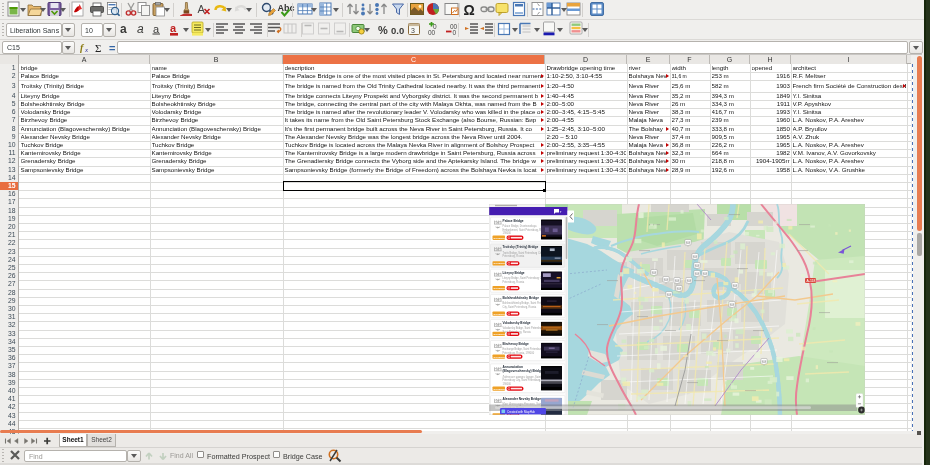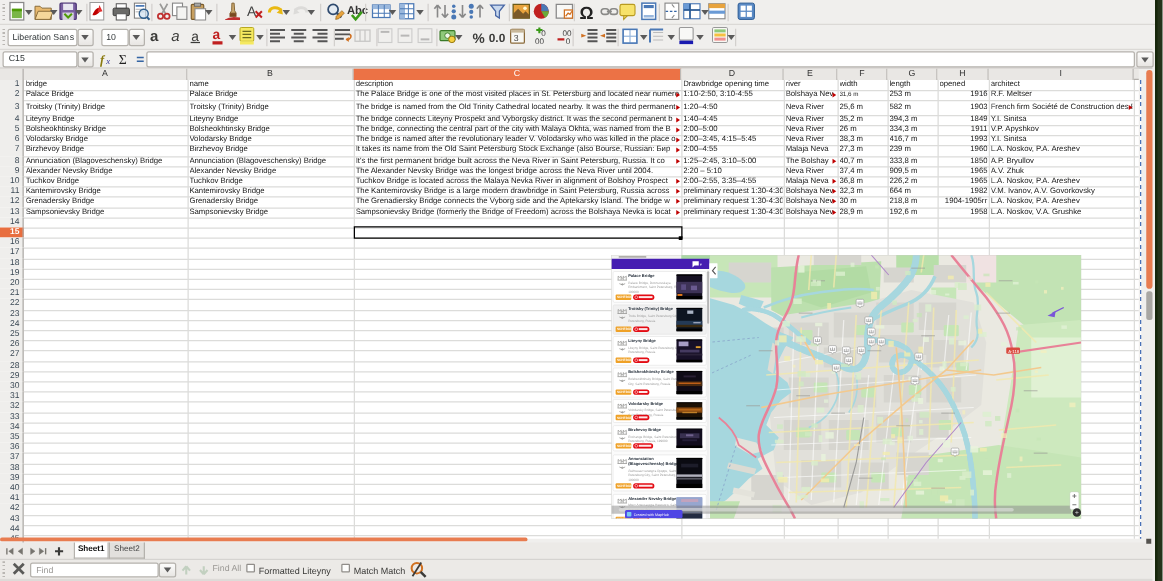--- a/index.html
+++ b/index.html
@@ -1231,23 +1231,23 @@
     </svg>
 <div class="combo" style="left:24px;top:449.5px;width:103px;height:12.5px;line-height:12px;padding-left:4px;color:#9a9895;">Find</div>
 <div class="cbtn" style="left:127px;top:449.5px;width:14px;height:12.5px;"></div>
 <div class="darr" style="left:130.5px;top:454px;"></div>
 <svg width="50" height="16" style="left:144px;top:448px;" opacity="0.5">
   <path d="M5 11.5 V5 M5 5 l-3 3.5 M5 5 l3 3.5" stroke="#9ab89a" stroke-width="1.7" fill="none"></path>
   <path d="M19 5 V11.5 M19 11.5 l-3 -3.5 M19 11.5 l3 -3.5" stroke="#9ab89a" stroke-width="1.7" fill="none"></path>
 </svg>
 <div class="fb-label" style="left:170px;top:452px;">Find All</div>
 <div class="fb-check" style="left:197px;top:451px;"></div>
-<div class="fb-label" style="left:207px;top:452px;color:#3a3a38;font-size:7.2px;">Formatted Liteyny</div>
+<div class="fb-label" style="left:207px;top:452px;color:#3a3a38;font-size:7.2px;">Formatted Prospect</div>
 <div class="fb-check" style="left:273px;top:451px;"></div>
-<div class="fb-label" style="left:283px;top:452px;color:#3a3a38;font-size:7.2px;">Match Match</div>
+<div class="fb-label" style="left:283px;top:452px;color:#3a3a38;font-size:7.2px;">Bridge Case</div>
 <svg width="20" height="16" style="left:327px;top:448px;">
   <circle cx="6.5" cy="6.5" r="4.2" fill="none" stroke="#d07020" stroke-width="1.6"></circle>
   <line x1="9.5" y1="9.5" x2="13.5" y2="13.5" stroke="#3a3a38" stroke-width="2"></line>
   <line x1="3" y1="13" x2="10" y2="2" stroke="#3a3a38" stroke-width="1.4"></line>
 </svg>
 
 <div id="botedge"></div>
     <div id="desktop"></div>
 </div>
 </body></html>

